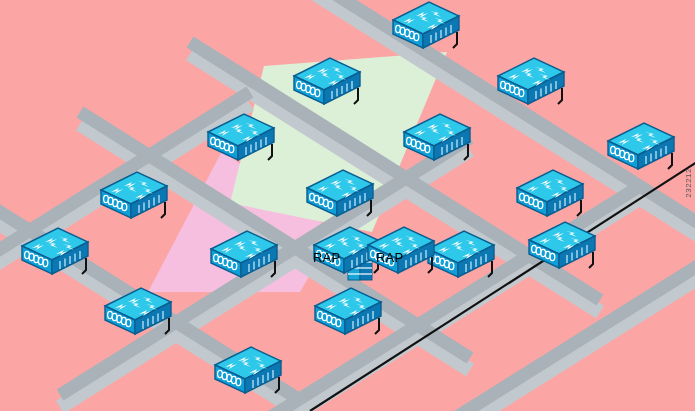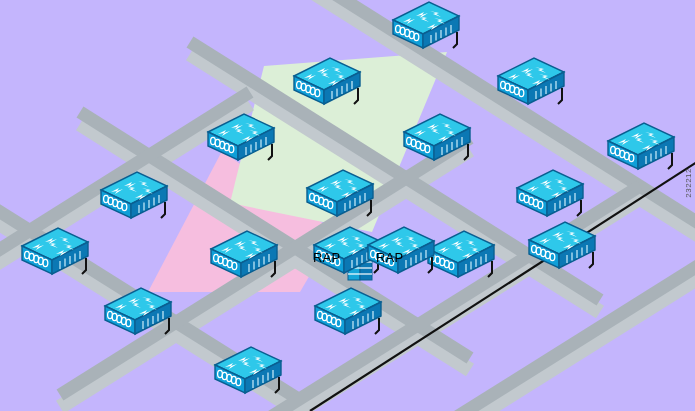--- a/index.html
+++ b/index.html
@@ -1,18 +1,18 @@
 <!DOCTYPE html>
 <html><head>
 <meta charset="utf-8">
 <title>Cisco Mesh Network Topology</title>
 <style>
   html,body{margin:0;padding:0;background:#ffffff;}
   body{font-family:"Liberation Sans",sans-serif;}
-  #stage{position:relative;width:695px;height:411px;background:#c4b5fd;overflow:hidden;}
+  #stage{position:relative;width:695px;height:411px;background:#fca5a5;overflow:hidden;}
   #scene{position:absolute;inset:0;}
   .raplabel{
     position:absolute;
     font-family:"Liberation Sans",sans-serif;
     font-size:13px;
     color:#000000;
     white-space:nowrap;
     letter-spacing:0.2px;
   }
   .figid{

